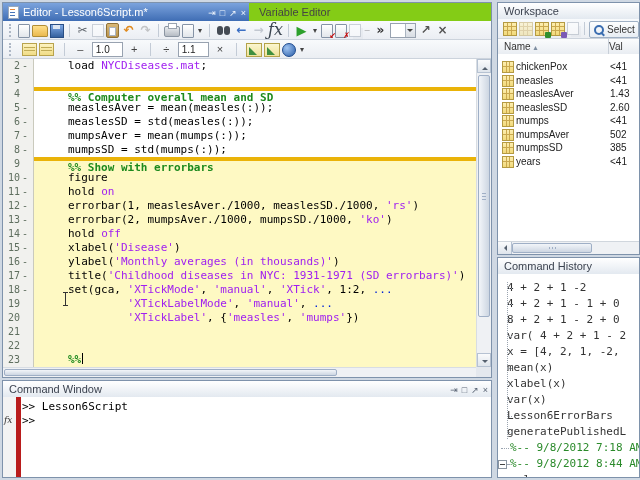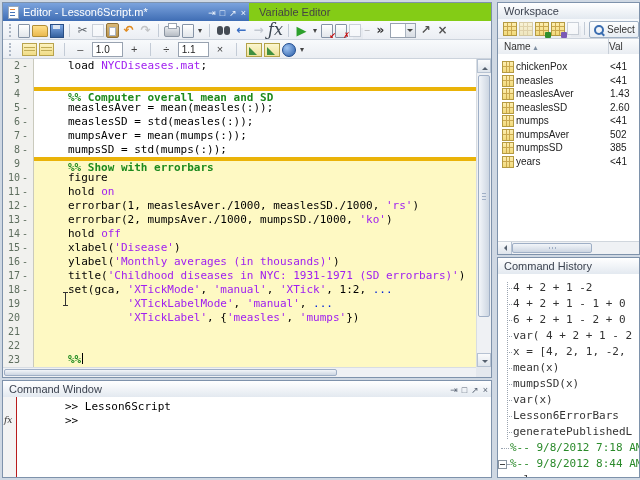--- a/index.html
+++ b/index.html
@@ -91,23 +91,23 @@
   .sb-dn::after{top:6px;border-top-color:#55606e;}
   .vthumb{position:absolute;left:1px;right:1px;top:16px;height:240px;background:linear-gradient(to right,#f2f5f9,#cdd6e2);border:1px solid #9fafc6;border-radius:2px;}
   .vthumb::after{content:"";position:absolute;left:3px;right:3px;top:50%;height:1px;background:#9fafc6;box-shadow:0 -3px 0 #9fafc6,0 3px 0 #9fafc6;}
   .hscroll{position:absolute;left:0;right:15px;bottom:0;height:10px;background:#eff1f4;border-top:1px solid #d8dde3;box-sizing:border-box;}
   .hthumb{position:absolute;left:1px;top:1px;bottom:1px;width:70%;background:linear-gradient(#f2f5f9,#cdd6e2);border:1px solid #9fafc6;border-radius:2px;}
   .sb-corner{position:absolute;right:0;bottom:0;width:15px;height:10px;background:#e4e8ee;}
 
   
   .cmdwin{left:2px;top:380px;width:490px;height:98px;}
   .cw-body{position:absolute;left:0;right:0;top:16px;bottom:0;background:#fff;}
-  .cw-gut{position:absolute;left:0;top:0;bottom:0;width:13px;background:#f3f3f3;border-right:1px solid #b91c1c;}
+  .cw-gut{position:absolute;left:0;top:0;bottom:0;width:13px;background:#f3f3f3;border-right:5px solid #b91c1c;}
   .cw-fx{position:absolute;left:1px;top:17px;font:italic 9px/12px "DejaVu Serif",serif;color:#333;}
-  .cw-lines{position:absolute;left:19px;top:3px;right:2px;font:11px/14px "DejaVu Sans Mono",monospace;color:#000;white-space:pre;margin-left:43px;}
+  .cw-lines{position:absolute;left:19px;top:3px;right:2px;font:11px/14px "DejaVu Sans Mono",monospace;color:#000;white-space:pre;}
 
   
   .workspace{left:497px;top:2px;width:143px;height:253px;}
   .ws-toolbar{position:absolute;left:0;right:0;top:16px;height:20px;background:linear-gradient(#f8fafc,#ebeef3);border-bottom:1px solid #ccd3dc;padding-left:4px;white-space:nowrap;box-sizing:border-box;}
   .sel-btn{display:inline-flex;align-items:center;height:15px;margin-top:2px;padding:0 3px;border:1px solid #9fb0c4;border-radius:2px;
       background:linear-gradient(#fdfefe,#e8edf3);font-size:10px;color:#333;vertical-align:top;}
   .i-selplot{width:12px;height:12px;position:relative;display:inline-block;margin-right:2px;}
   .i-selplot::before{content:"";position:absolute;left:1px;top:1px;width:6px;height:6px;border:2px solid #3a6db0;border-radius:50%;}
   .i-selplot::after{content:"";position:absolute;right:0;bottom:1px;width:5px;height:2px;background:#3a6db0;transform:rotate(45deg);}
   .ws-colhdr{position:absolute;left:0;right:0;top:36px;height:15px;background:linear-gradient(#fbfcfd,#e9edf2);border-bottom:1px solid #c8cfd8;font-size:10px;color:#333;line-height:15px;}
@@ -124,21 +124,21 @@
   .ws-hbtn{position:absolute;left:0;top:0;bottom:0;width:13px;background:linear-gradient(#fafbfc,#dfe5ec);border-right:1px solid #b6c2d2;}
   .ws-hbtn::after{content:"";position:absolute;left:3px;top:3px;border:3px solid transparent;border-right-color:#55606e;}
   .ws-hthumb{position:absolute;left:14px;top:1px;bottom:1px;width:78px;background:linear-gradient(#f2f5f9,#cdd6e2);border:1px solid #9fafc6;border-radius:2px;}
   .ws-hthumb::after{content:"";position:absolute;top:3px;bottom:3px;left:50%;width:1px;background:#9fafc6;box-shadow:-3px 0 0 #9fafc6,3px 0 0 #9fafc6;}
 
   
   .cmdhist{left:497px;top:257px;width:143px;height:221px;}
   .ch-body{position:absolute;left:0;right:0;top:16px;bottom:0;background:#fff;padding-top:6px;box-sizing:border-box;}
   .ch-vline{position:absolute;left:9px;top:8px;height:157px;border-left:1px dotted #9aa4b0;}
   .hi{position:relative;height:16px;line-height:16px;font:11px/16px "DejaVu Sans Mono",monospace;color:#333;white-space:pre;}
-  .hi.cmd{padding-left:15px;}
+  .hi.cmd{padding-left:9px;}
   .hi.cmd::before{content:"";position:absolute;left:9px;top:8px;width:5px;border-top:1px dotted #9aa4b0;}
   .hi.stamp{padding-left:12px;color:#2a8a2a;}
   .hi.stamp::before{content:"";position:absolute;left:3px;top:8px;width:8px;border-top:1px dotted #9aa4b0;}
   .hi.stamp.boxed::before{left:9px;width:2px;}
   .hbox{position:absolute;left:0;top:4px;width:7px;height:7px;border:1px solid #8a94a0;background:#fff;}
   .hbox::after{content:"";position:absolute;left:1px;top:3px;width:5px;height:1px;background:#444;}
   .hi.child{padding-left:19px;}
   .hi.child::before{content:"";position:absolute;left:12px;top:8px;width:6px;border-top:1px dotted #9aa4b0;}
 </style>
 </head>
@@ -421,25 +421,25 @@
   </section>
 
   <section class="panel cmdhist">
     <div class="hdr">
       <span>Command History</span>
     </div>
     <div class="ch-body" id="ch-body">
       <div class="ch-vline"></div>
     <div class="hi cmd"><span class="ht">4 + 2 + 1 -2</span></div>
         <div class="hi cmd"><span class="ht">4 + 2 + 1 - 1 + 0</span></div>
-        <div class="hi cmd"><span class="ht">6 + 2 + 1 - 2 + 0</span></div>
+        <div class="hi cmd"><span class="ht">8 + 2 + 1 - 2 + 0</span></div>
         <div class="hi cmd"><span class="ht">var( 4 + 2 + 1 - 2</span></div>
         <div class="hi cmd"><span class="ht">x = [4, 2, 1, -2,</span></div>
         <div class="hi cmd"><span class="ht">mean(x)</span></div>
-        <div class="hi cmd"><span class="ht">mumpsSD(x)</span></div>
+        <div class="hi cmd"><span class="ht">xlabel(x)</span></div>
         <div class="hi cmd"><span class="ht">var(x)</span></div>
         <div class="hi cmd"><span class="ht">Lesson6ErrorBars</span></div>
         <div class="hi cmd"><span class="ht">generatePublishedL</span></div>
         <div class="hi stamp"><span class="ht">%-- 9/8/2012 7:18 AM</span></div>
         <div class="hi stamp boxed"><span class="hbox"></span><span class="ht">%-- 9/8/2012 8:44 AM</span></div>
         <div class="hi child"><span class="ht">clc</span></div>
       </div>
   </section>
 
 </div>

